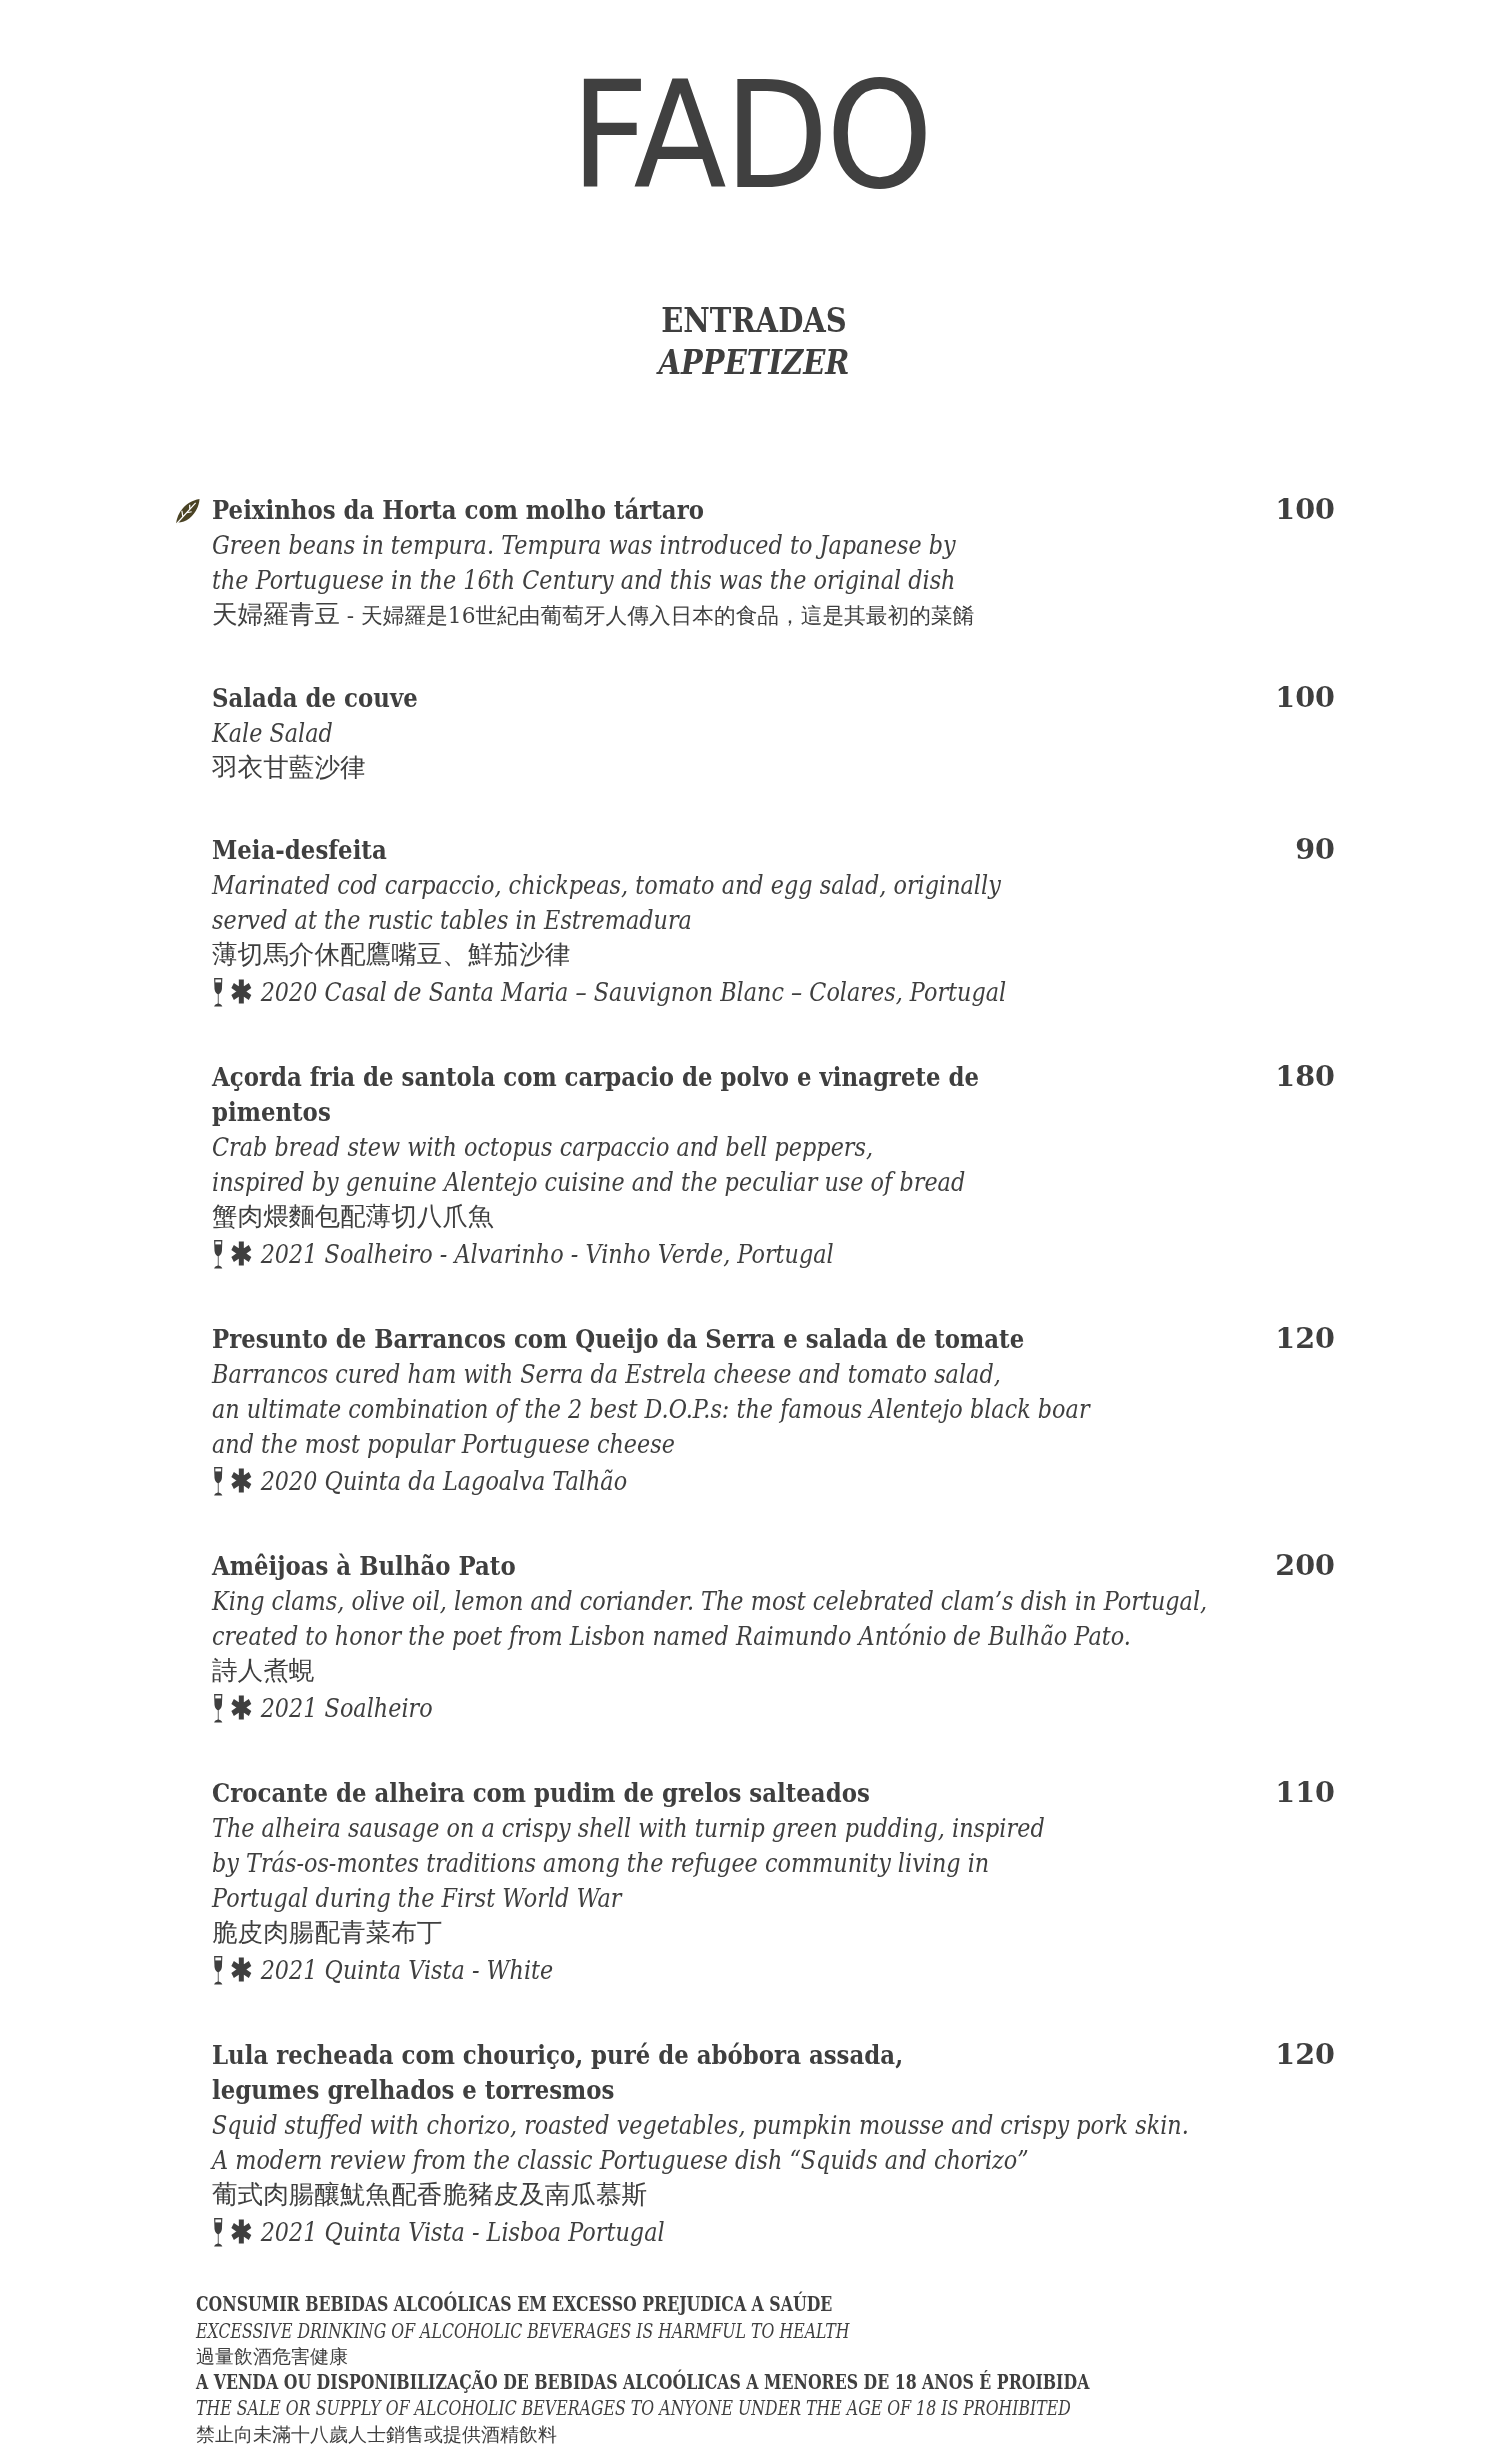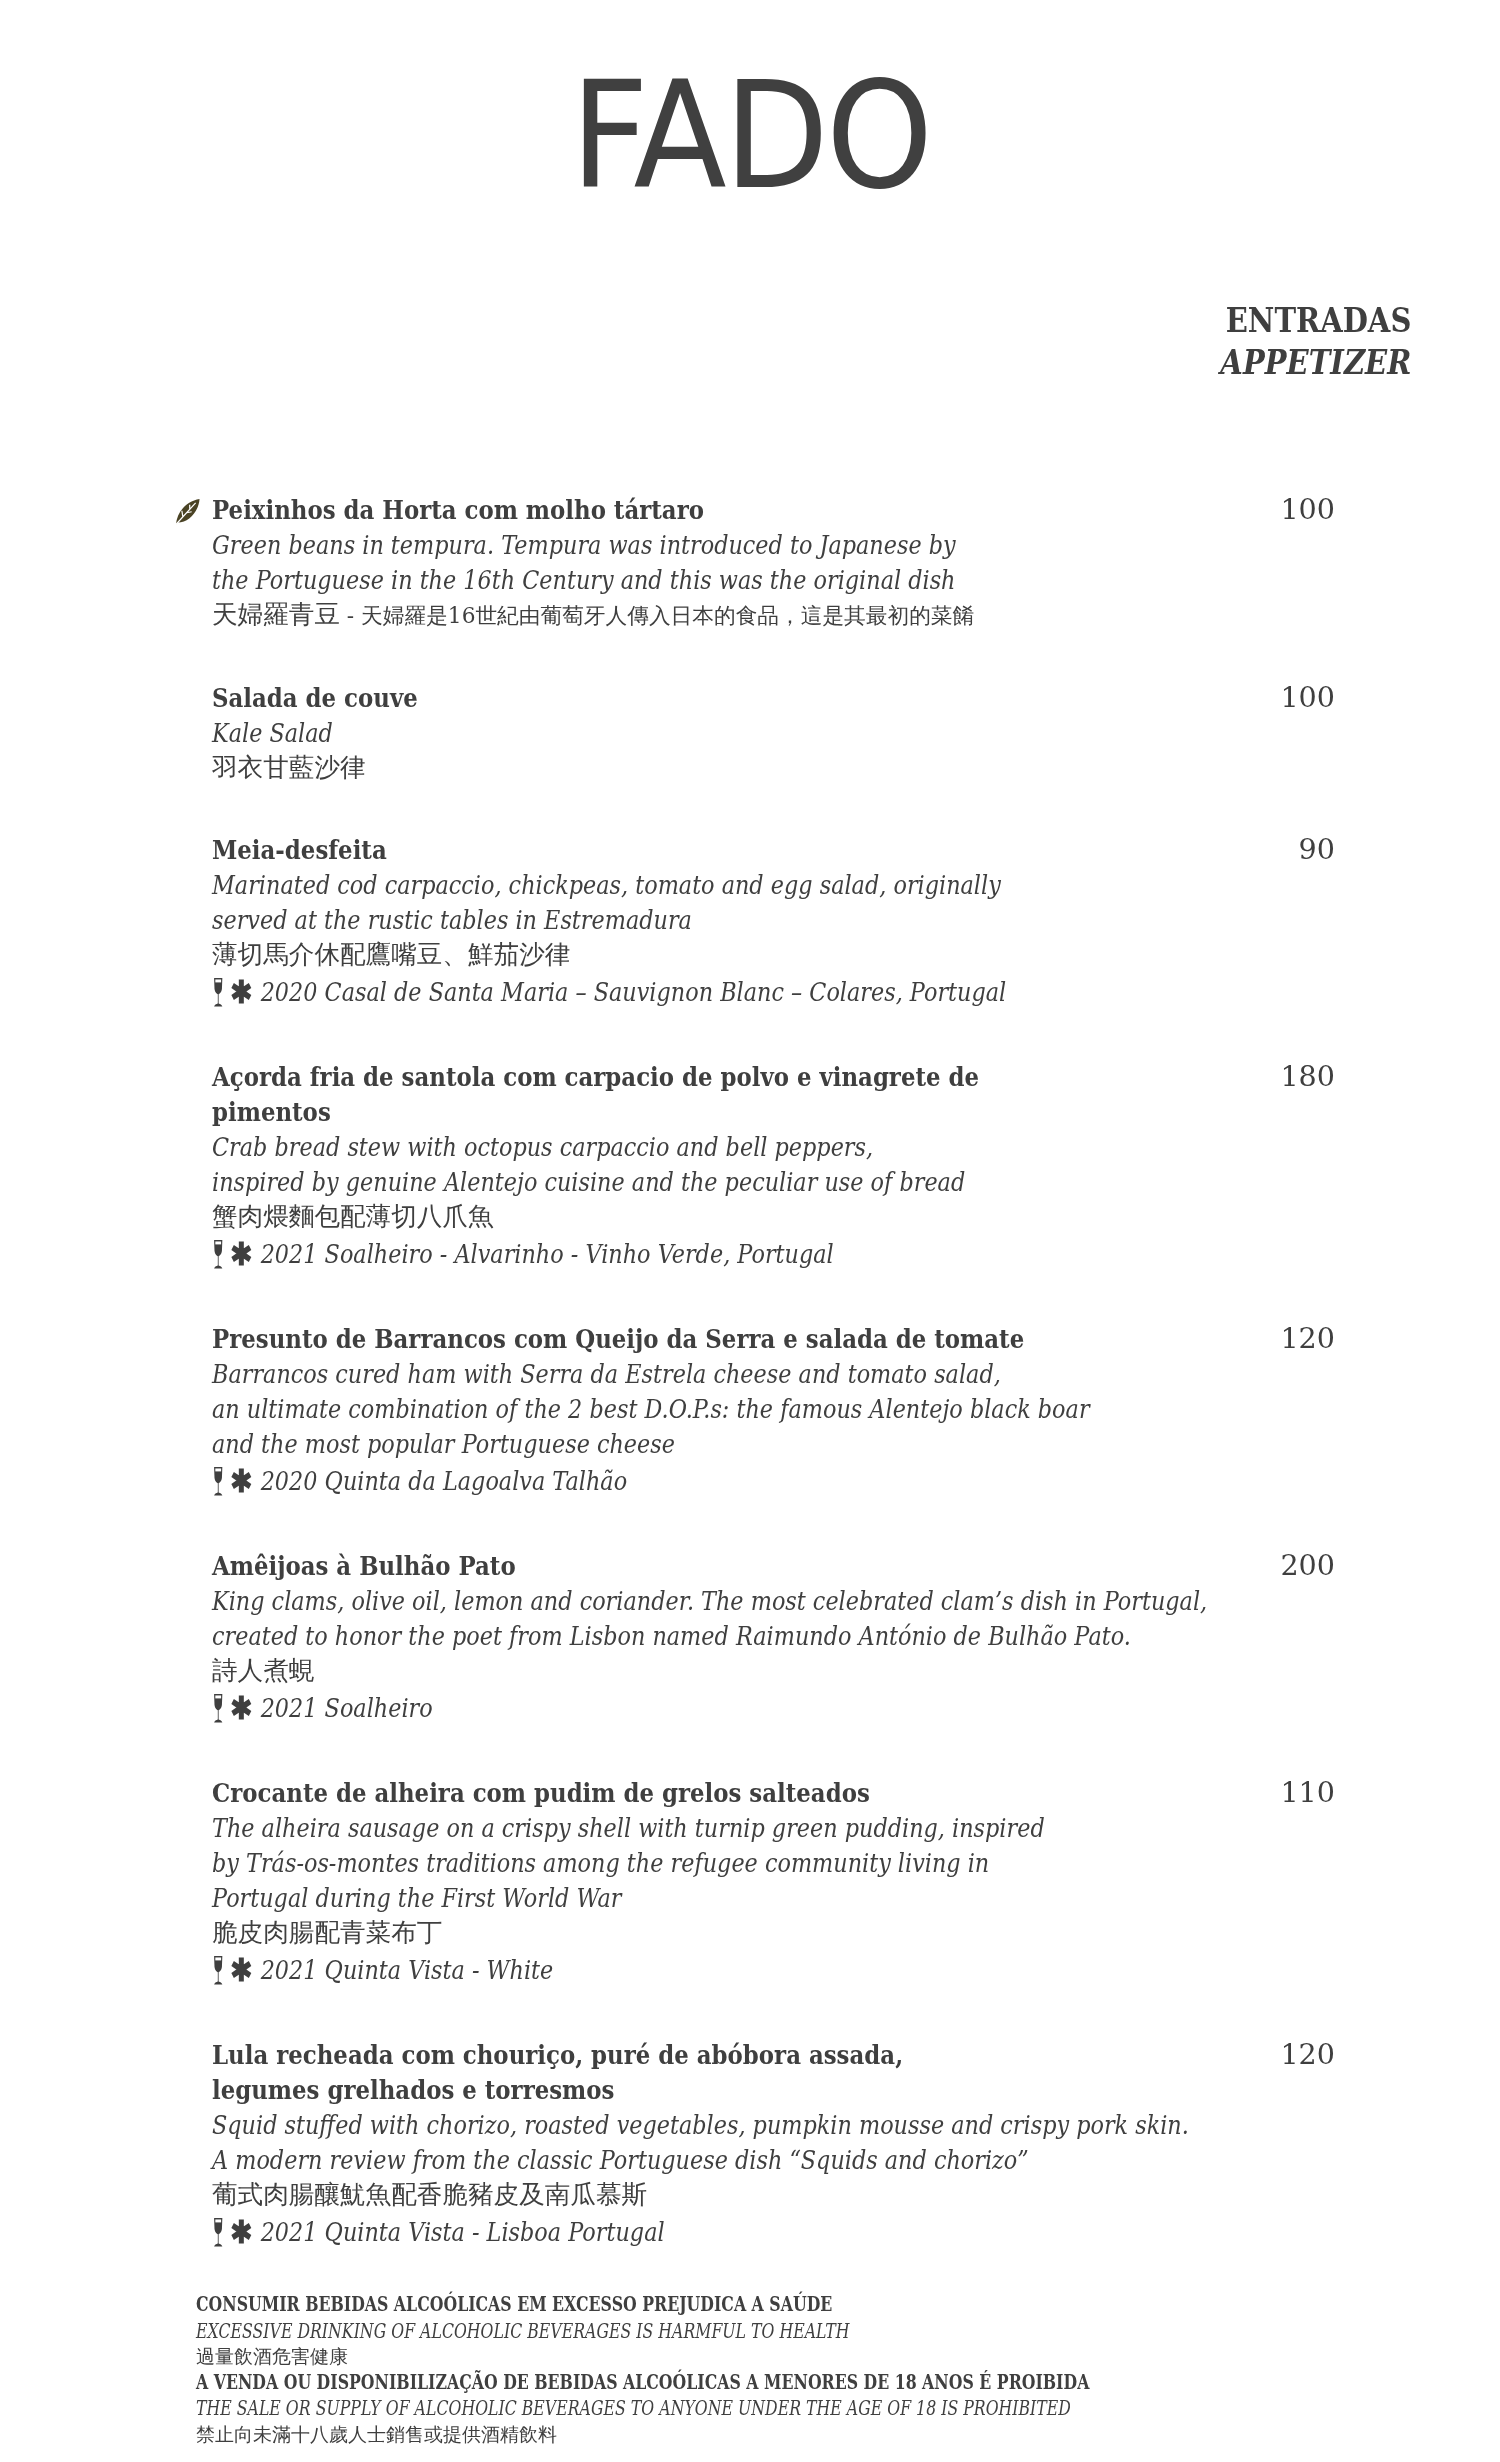--- a/index.html
+++ b/index.html
@@ -9,34 +9,34 @@
     font-family: "DejaVu Serif", "Liberation Serif", serif;
   }
   .brand {
     position: absolute; left: 0; right: 0; top: 62px;
     text-align: center;
     font-family: "DejaVu Sans", "Liberation Sans", sans-serif;
     font-size: 148px; line-height: 148px; letter-spacing: -3px;
     color: #404040;
     transform: scaleX(0.92);
   }
-  .section-head { position: absolute; left: 7px; right: 0; top: 300px; text-align: right; }
+  .section-head { position: absolute; left: 7px; right: 0; top: 300px; text-align: center; }
   .section-head .pt { font-size: 33px; font-weight: bold; line-height: 42px; transform: scaleX(0.88); }
   .section-head .en { font-size: 33px; font-weight: bold; font-style: italic; line-height: 42px; transform: scaleX(0.88); }
   .section-head .zh { font-size: 36px; line-height: 45px; }
 
   .items { position: absolute; left: 212px; width: 1123px; top: 492px; }
   .item { position: relative; margin-bottom: 47px; }
   .item .name {
     font-size: 26.6px; font-weight: bold; line-height: 35px;
     transform: scaleX(0.86); transform-origin: left center; width: 985px;
   }
   .item .price {
     position: absolute; right: 0; top: 0;
-    font-size: 28.6px; font-weight: normal; line-height: 35px; text-align: center;
+    font-size: 28.6px; font-weight: bold; line-height: 35px; text-align: center;
   }
   .item .desc {
     font-size: 26.6px; font-style: italic; line-height: 35px;
     transform: scaleX(0.84); transform-origin: left center; width: 1280px;
   }
   .item .zh { font-size: 25.6px; line-height: 35px; }
   .item .zh .zh-note { font-size: 21.7px; }
   .item .wine {
     font-size: 26.6px; font-style: italic; line-height: 40px;
     transform: scaleX(0.84); transform-origin: left center; width: 1280px;

